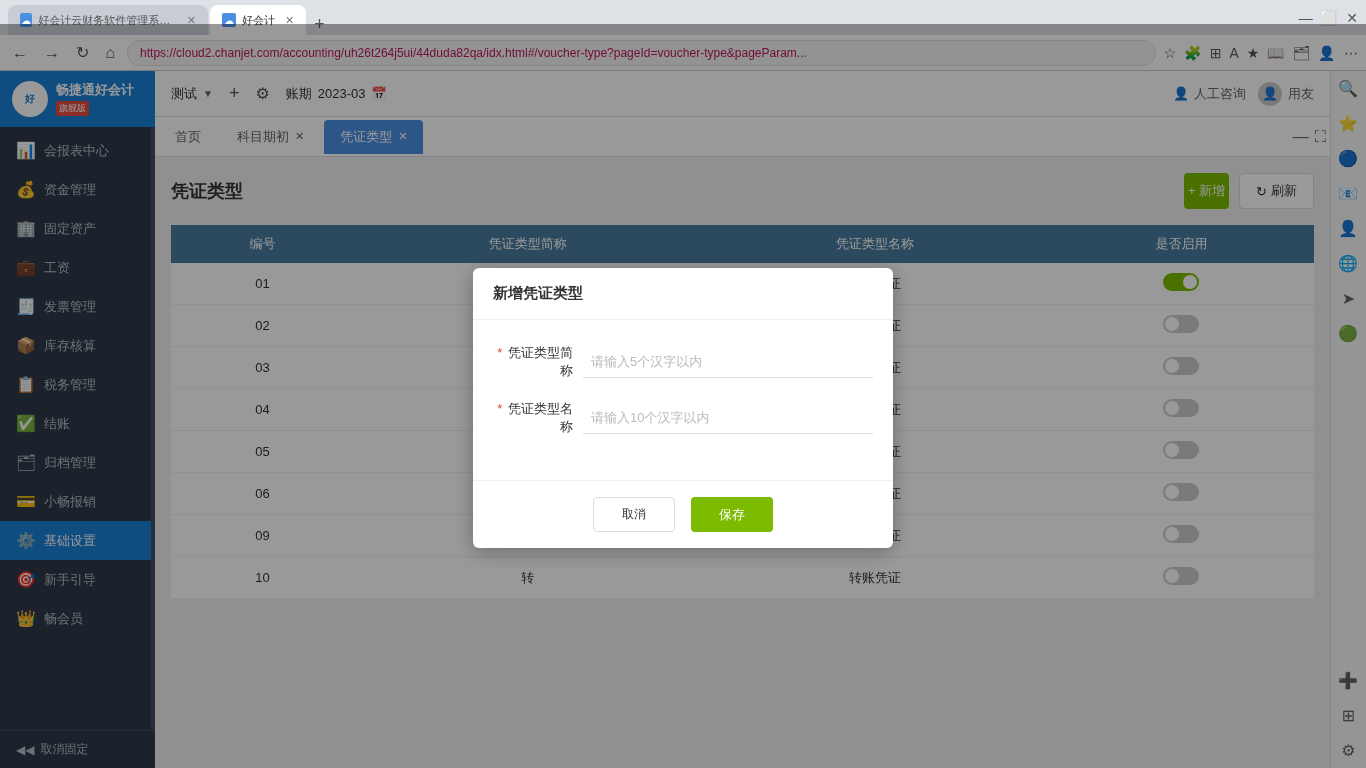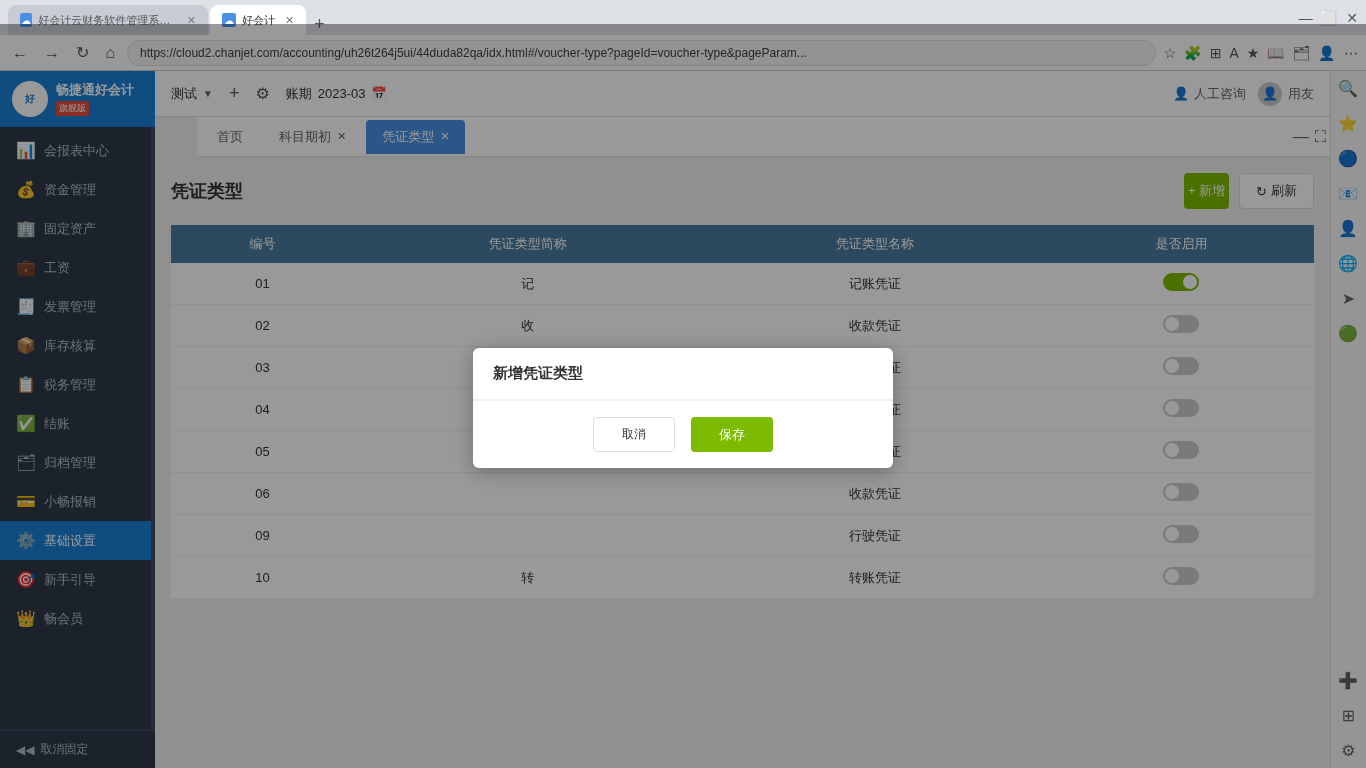--- a/index.html
+++ b/index.html
@@ -11,21 +11,21 @@
     .browser-tab { display: flex; align-items: center; padding: 6px 12px; border-radius: 8px 8px 0 0; font-size: 12px; gap: 6px; height: 30px; cursor: pointer; max-width: 200px; }
     .browser-tab.active { background: #fff; color: #333; }
     .browser-tab.inactive { background: #c8cdd5; color: #555; }
     .tab-favicon { width: 14px; height: 14px; background: #4a90e2; border-radius: 2px; display: inline-block; }
     .tab-close { font-size: 11px; color: #777; cursor: pointer; margin-left: 4px; }
     .new-tab-btn { background: none; border: none; font-size: 18px; cursor: pointer; color: #555; padding: 0 6px; }
 
     
     .address-bar { background: #fff; height: 36px; display: flex; align-items: center; padding: 0 8px; gap: 8px; border-bottom: 1px solid #ccc; }
     .nav-btn { background: none; border: none; cursor: pointer; font-size: 16px; color: #555; padding: 2px 4px; }
-    .address-input { flex: 1; height: 26px; border: 1px solid #ddd; border-radius: 13px; padding: 0 12px; font-size: 12px; color: #404040; background: #f5f5f5; }
+    .address-input { flex: 1; height: 26px; border: 1px solid #ddd; border-radius: 13px; padding: 0 12px; font-size: 12px; color: #be185d; background: #f5f5f5; }
     .toolbar-icons { display: flex; gap: 8px; align-items: center; }
     .toolbar-icon { font-size: 14px; color: #555; cursor: pointer; }
 
     
     .app-wrapper { display: flex; height: 697px; }
 
     
     .sidebar { width: 155px; background: #2d3a4a; color: #fff; display: flex; flex-direction: column; height: 100%; flex-shrink: 0; }
     .sidebar-logo { background: #1a7fd4; padding: 10px 12px; display: flex; align-items: center; gap: 8px; }
     .logo-icon { width: 36px; height: 36px; background: #fff; border-radius: 50%; display: flex; align-items: center; justify-content: center; }
@@ -46,21 +46,21 @@
     .header-actions { display: flex; align-items: center; gap: 12px; margin-left: auto; }
     .period-info { display: flex; align-items: center; gap: 6px; font-size: 13px; color: #333; }
     .period-icon { color: #4a90e2; }
     .consult-btn { display: flex; align-items: center; gap: 4px; color: #666; font-size: 13px; cursor: pointer; }
     .user-info { display: flex; align-items: center; gap: 6px; color: #666; font-size: 13px; cursor: pointer; }
     .user-avatar { width: 24px; height: 24px; border-radius: 50%; background: #ccc; display: flex; align-items: center; justify-content: center; }
     .add-btn { font-size: 18px; color: #555; cursor: pointer; }
     .settings-btn { font-size: 16px; color: #555; cursor: pointer; }
 
     
-    .page-tabs { background: #fff; display: flex; align-items: center; border-bottom: 1px solid #e0e0e0; padding: 0 4px; height: 40px; gap: 4px; margin-left: 42px; }
+    .page-tabs { background: #fff; display: flex; align-items: center; border-bottom: 1px solid #e0e0e0; padding: 0 4px; height: 40px; gap: 4px; }
     .page-tab { padding: 8px 16px; font-size: 13px; color: #666; cursor: pointer; border-radius: 4px 4px 0 0; display: flex; align-items: center; gap: 6px; }
     .page-tab.active { background: #4a90e2; color: #fff; }
     .page-tab-close { font-size: 11px; cursor: pointer; }
     .tab-expand-btn { margin-left: auto; display: flex; gap: 6px; }
     .tab-expand-icon { font-size: 16px; color: #666; cursor: pointer; }
 
     
     .page-content { flex: 1; overflow-y: auto; padding: 16px; }
     .page-header { display: flex; align-items: center; justify-content: space-between; margin-bottom: 16px; }
     .page-title { font-size: 18px; font-weight: bold; color: #333; }
@@ -387,18 +387,34 @@
     <span class="right-icon">⚙</span>
   </div>
 
 </div>
 
 <div class="modal-overlay">
   <div class="modal">
     <div class="modal-header">
       <span>新增凭证类型</span>
     </div>
+    <div class="modal-body">
+      <div class="form-row">
+        <label class="form-label">
+          <span class="required">*</span>
+          <span>凭证类型简称</span>
+        </label>
+        <input class="form-input" type="text" placeholder="请输入5个汉字以内" style="">
+      </div>
+      <div class="form-row">
+        <label class="form-label">
+          <span class="required">*</span>
+          <span>凭证类型名称</span>
+        </label>
+        <input class="form-input" type="text" placeholder="请输入10个汉字以内" style="">
+      </div>
+    </div>
     <div class="modal-footer">
       <button class="btn-cancel">取消</button>
       <button class="btn-save">保存</button>
     </div>
   </div>
 </div>
 
 </body></html>

